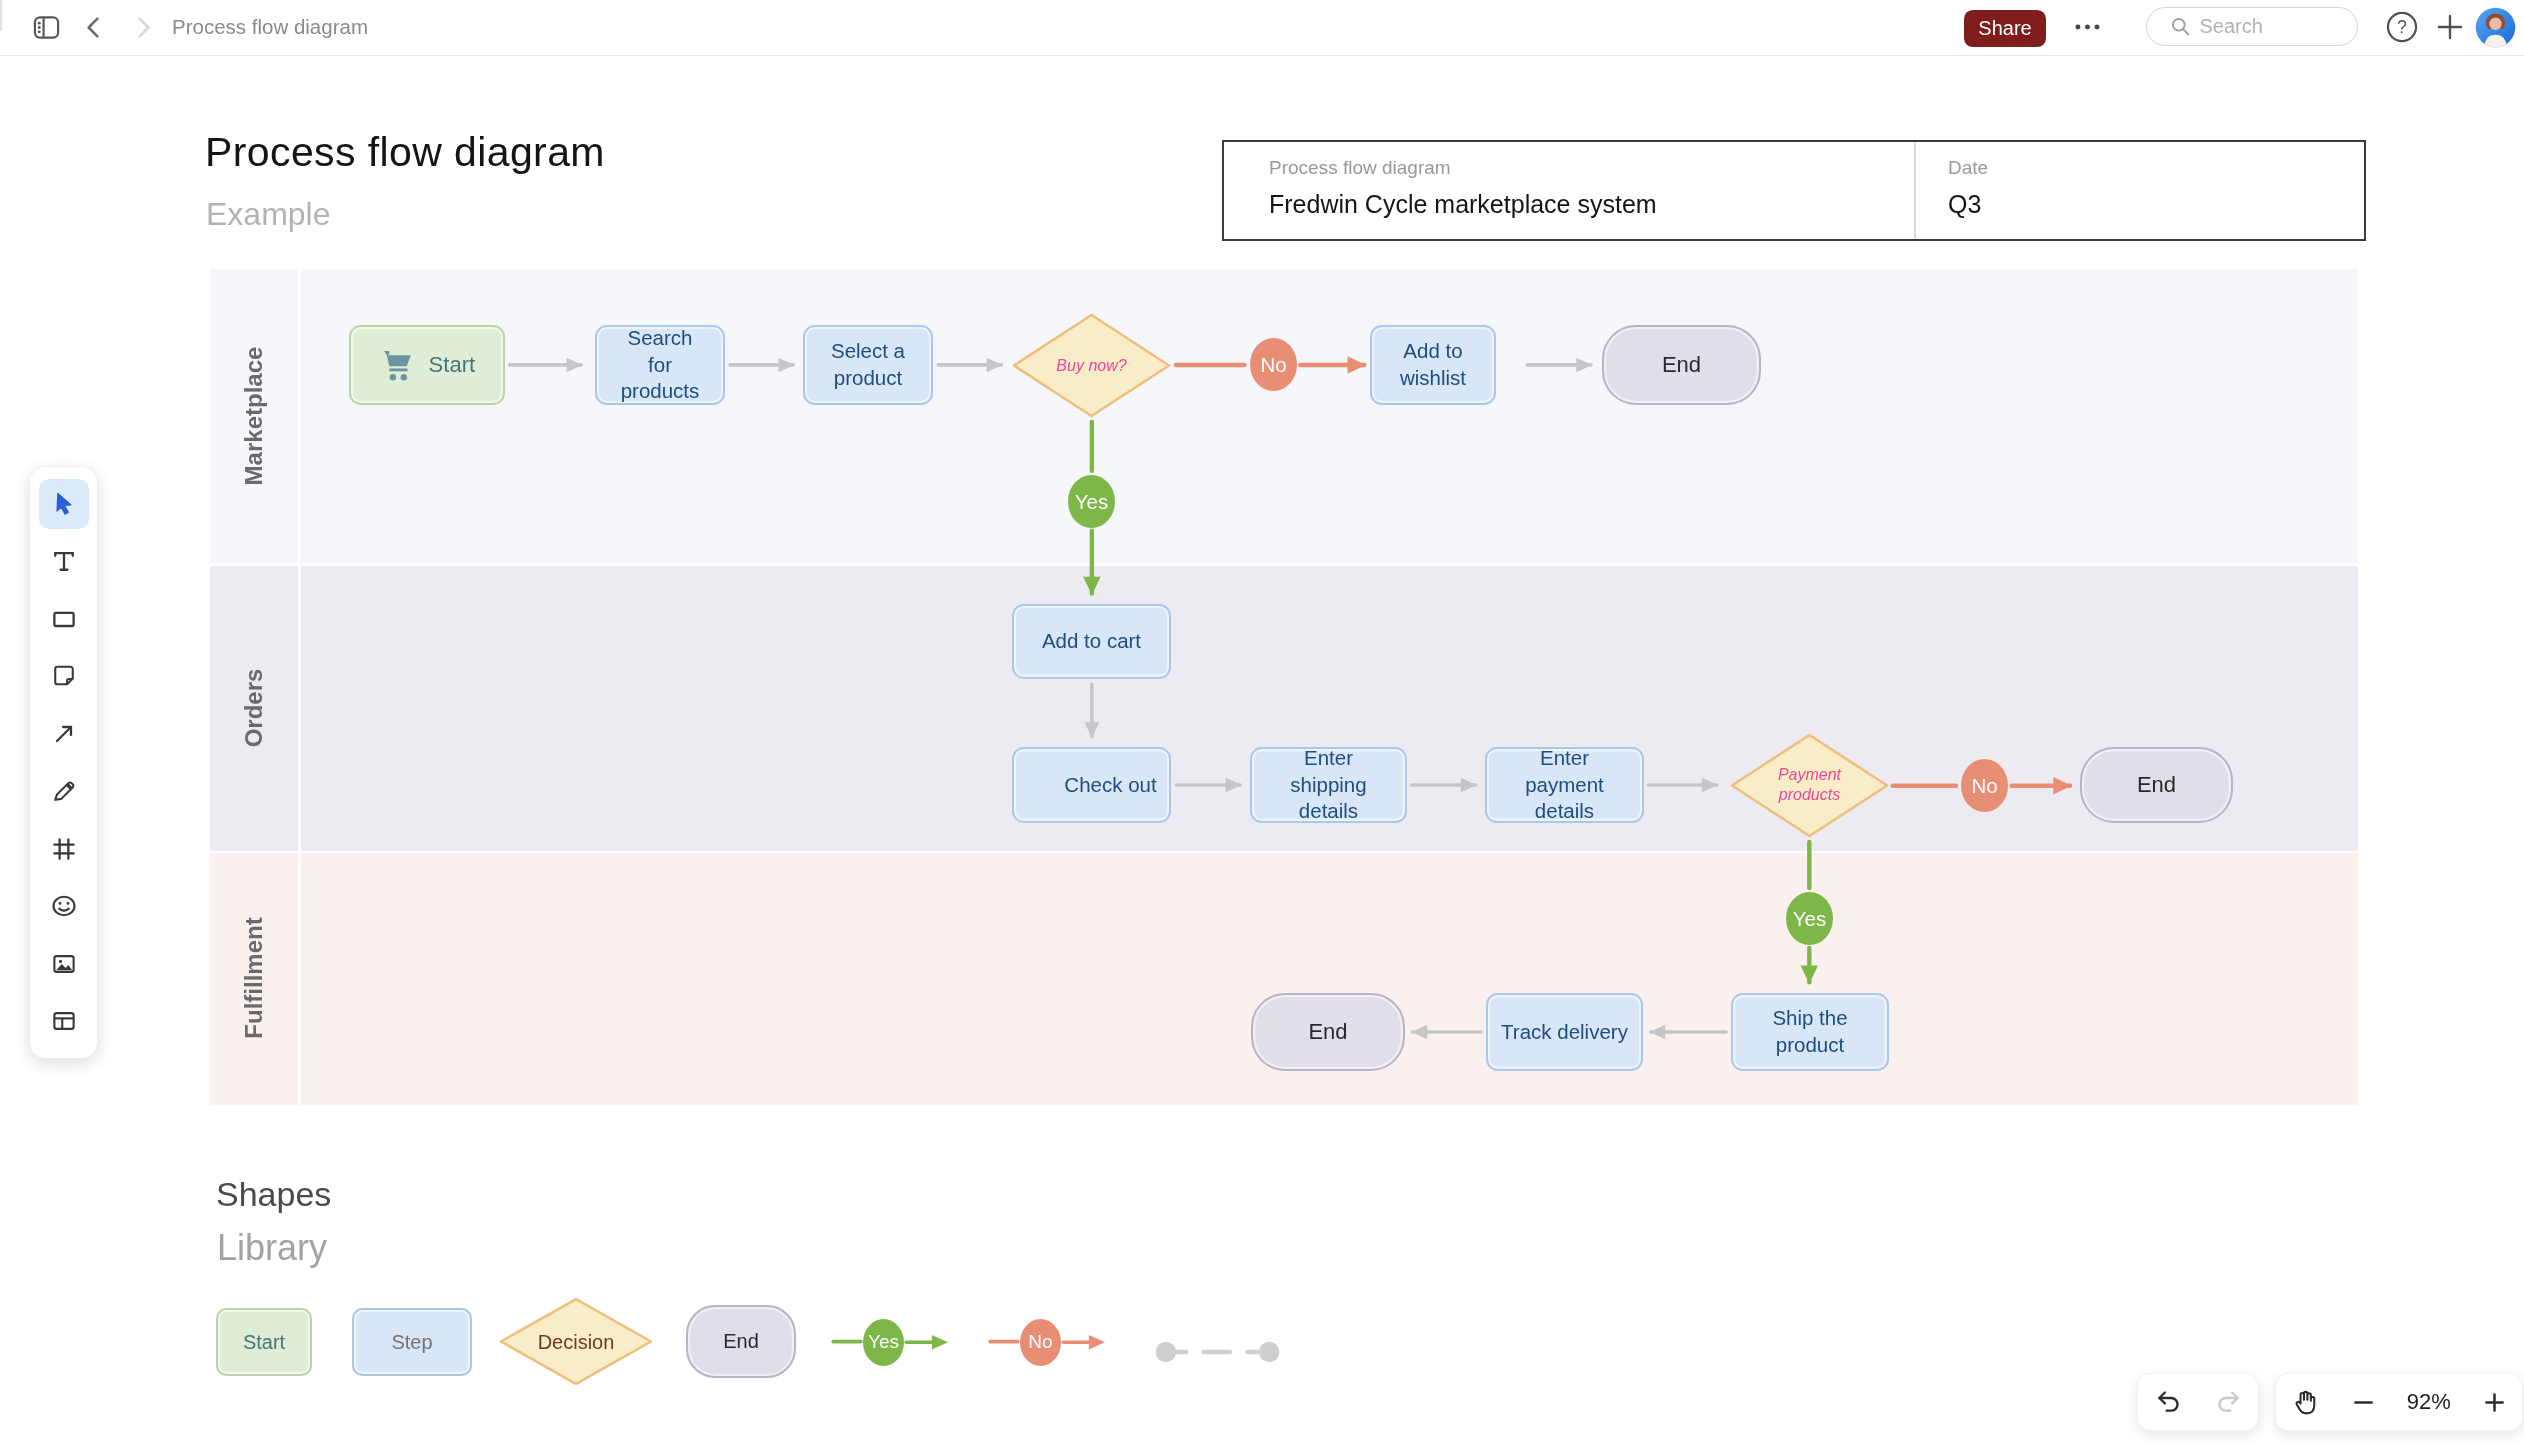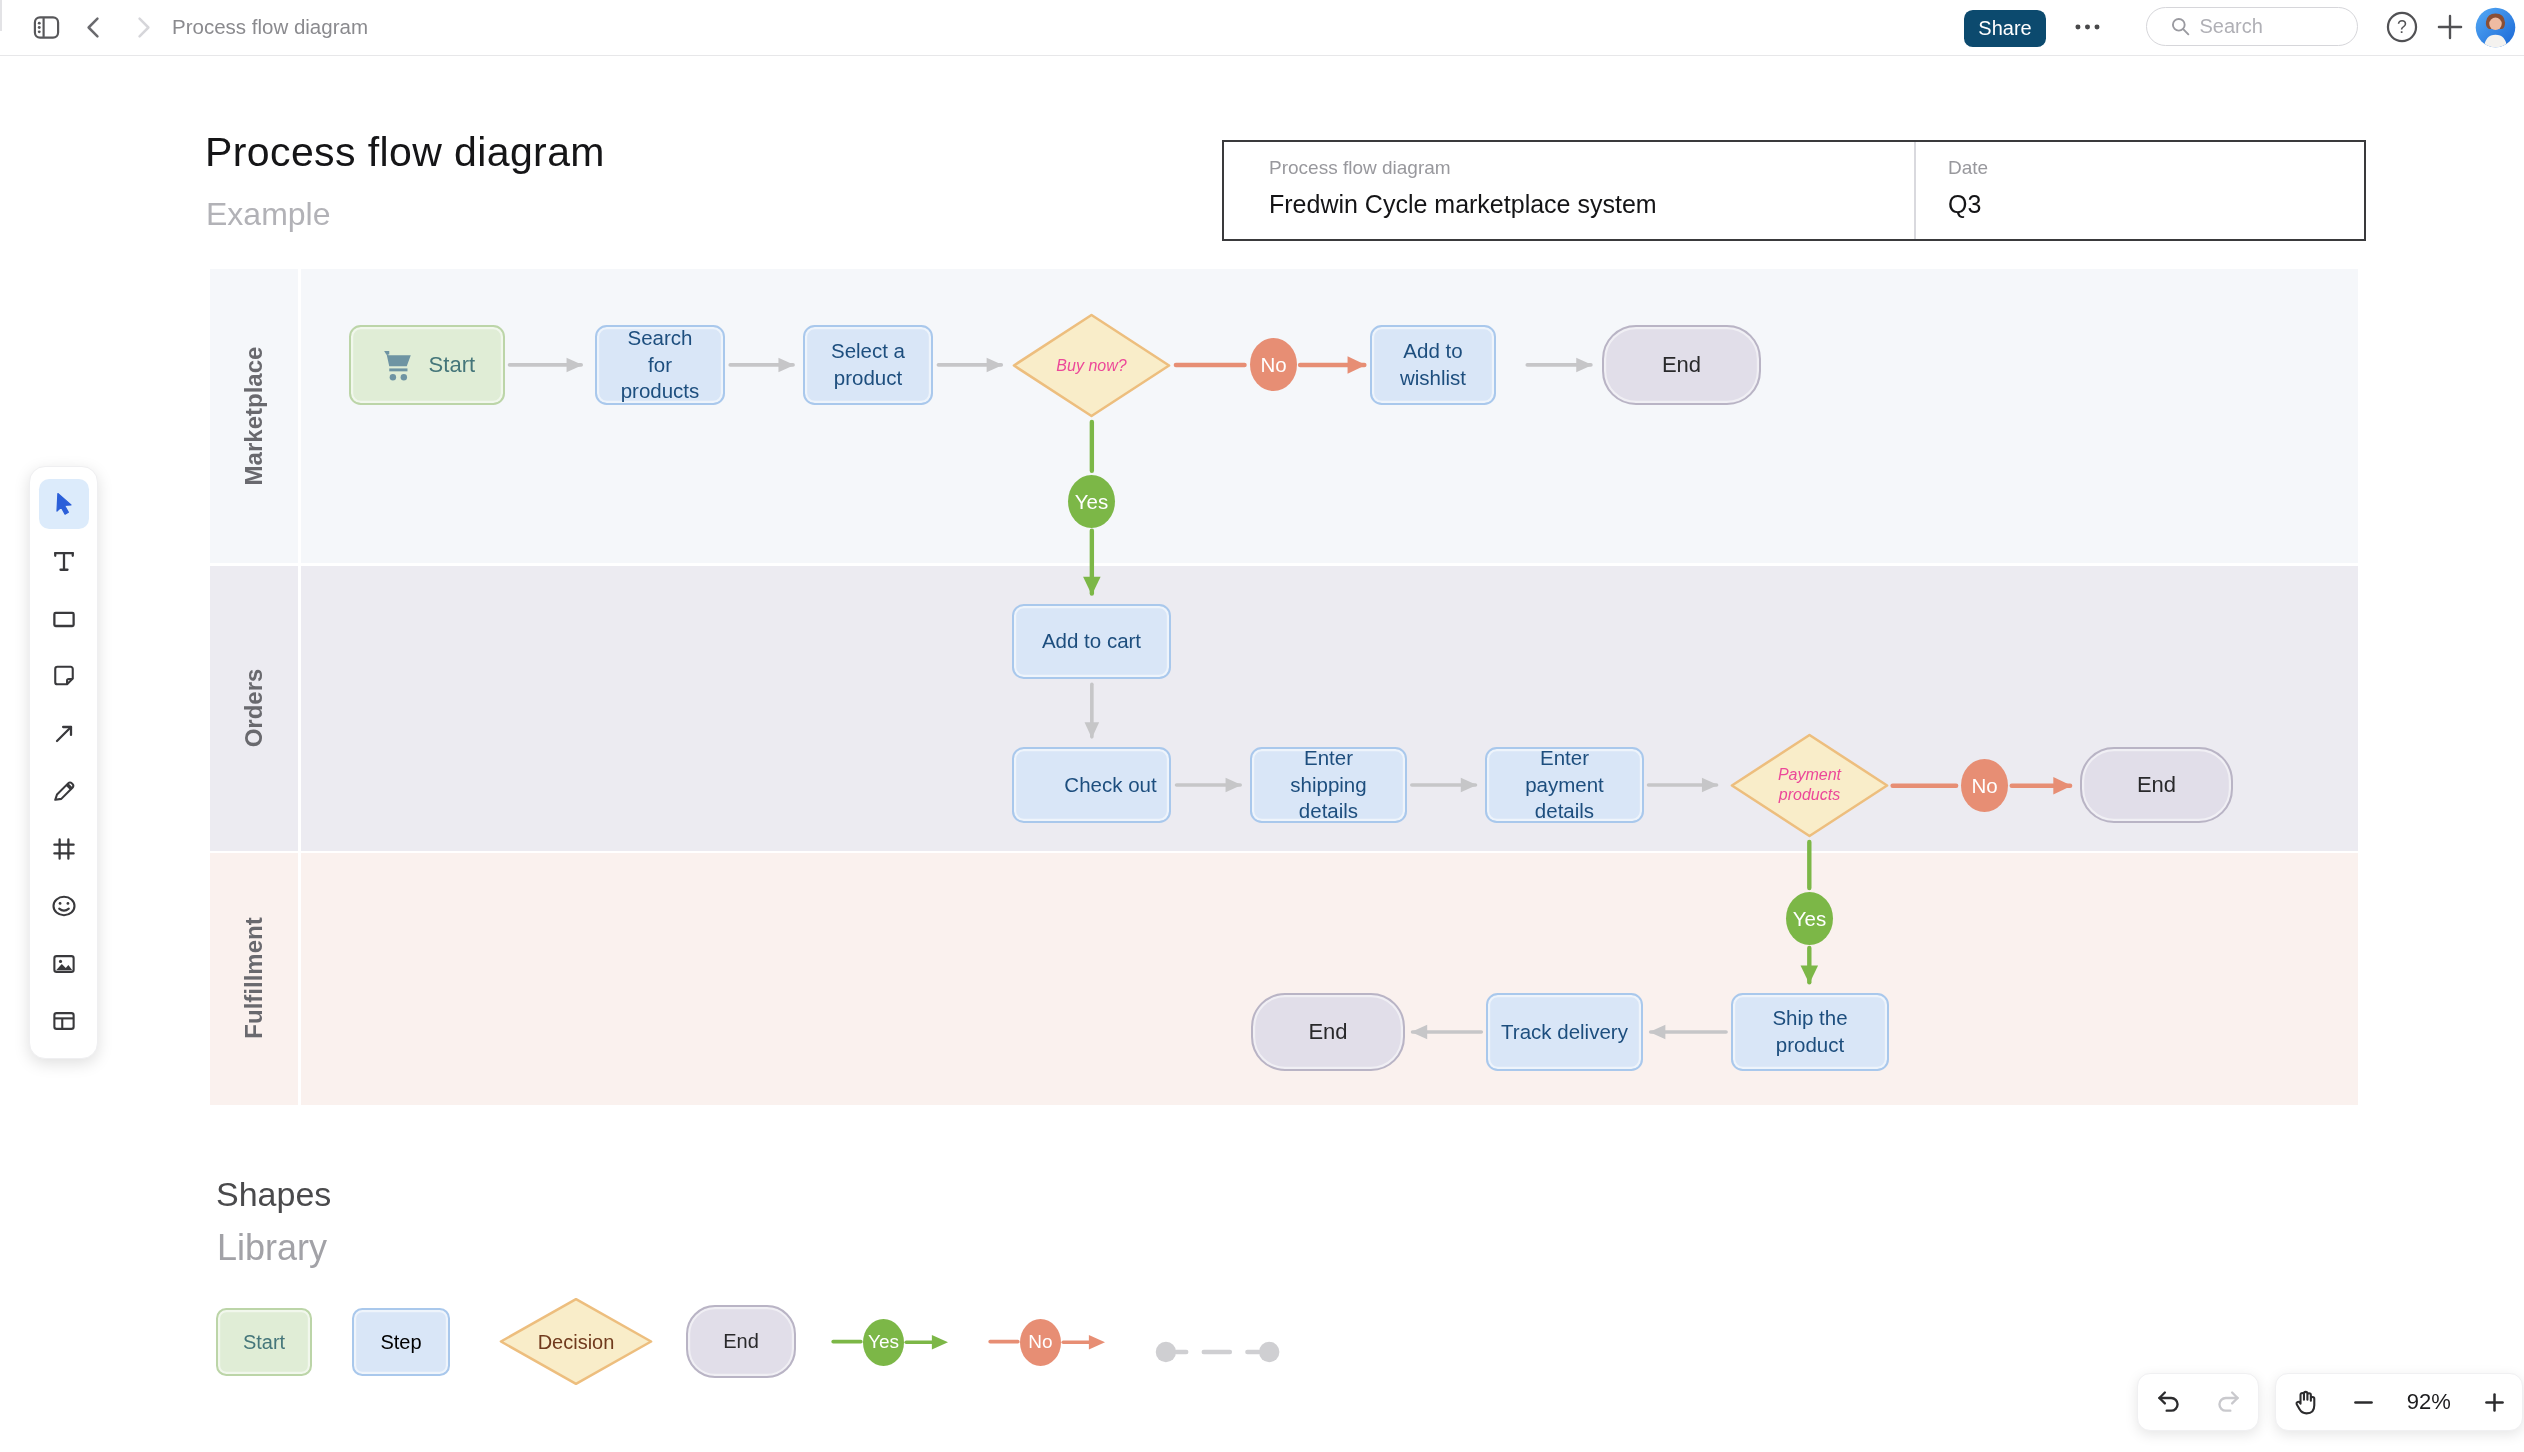--- a/index.html
+++ b/index.html
@@ -4,21 +4,21 @@
 <style>
   * { margin:0; padding:0; box-sizing:border-box; }
   html,body { width:2525px; height:1452px; background:#fff; overflow:hidden; }
   body { font-family:"Liberation Sans","DejaVu Sans",sans-serif; color:#1d1d1f; position:relative; }
 
   
   .topbar { position:absolute; left:0; top:0; width:2525px; height:56px; background:#fff;
             border-bottom:1.5px solid #e7e7e9; z-index:50; }
   .tb-item { position:absolute; display:flex; align-items:center; justify-content:center; }
   .tb-title { left:172px; top:0; height:54px; font-size:20.5px; color:#8a8a8e; }
-  .share-btn { left:1964px; top:9.5px; width:82px; height:37px; background:#0c4a6e; color:#fff;
+  .share-btn { left:1964px; top:9.5px; width:82px; height:37px; background:#7f1d1d; color:#fff;
                font-size:20px; border-radius:8.8px; cursor:pointer; }
   .tb-divider { left:2127px; top:11.7px; width:1.5px; height:31px; background:#e3e3e6; }
   .search-pill { left:2146px; top:7.3px; width:212px; height:39px; border:1.5px solid #d6d6da;
                  border-radius:20.5px; display:flex; align-items:center; padding-left:11.7px; background:#fff; }
   .search-pill input { border:none; outline:none; font-size:20px; color:#6e6e73; width:146px;
                        margin-left:7.3px; font-family:inherit; background:transparent; }
   .search-pill input::placeholder { color:#b0b0b6; }
 
   
   .h1 { position:absolute; left:205px; top:129px; font-size:41px; font-weight:500; color:#151517; letter-spacing:0.4px; }
@@ -71,22 +71,22 @@
   .tool.active { background:#dcebfb; }
 
   
   .lib-title { position:absolute; left:216px; top:1175px; font-size:34px; font-weight:500; color:#4a4a4c; }
   .lib-sub   { position:absolute; left:217px; top:1227px; font-size:36px; color:#a2a2a7; }
   .chip { position:absolute; display:flex; align-items:center; justify-content:center;
           font-size:20px; cursor:pointer; text-align:center; }
   .chip.start { left:216px; top:1308px; width:96px; height:68px; background:#e0edd6;
                 border:2.2px solid #bcd5a8; border-radius:10.2px; color:#45767a;
                 box-shadow:inset 0 0 0 2.2px rgba(255,255,255,.55); }
-  .chip.step  { left:352px; top:1308px; width:98px; height:68px; background:#d9e6f7;
-                border:2.2px solid #a9c8ec; border-radius:10.2px; color:#000000;
+  .chip.step  { left:352px; top:1308px; width:120px; height:68px; background:#d9e6f7;
+                border:2.2px solid #a9c8ec; border-radius:10.2px; color:#737373;
                 box-shadow:inset 0 0 0 2.2px rgba(255,255,255,.55); }
   .chip.end   { left:686px; top:1305px; width:110px; height:73px; background:#e1dee9;
                 border:2.9px solid #b9b4c5; border-radius:29px; color:#29292b;
                 box-shadow:inset 0 0 0 2.2px rgba(255,255,255,.5); }
   .lib-decision { position:absolute; left:498px; top:1296px; width:156px; height:91px; cursor:pointer; }
   .lib-decision .d-label { position:absolute; left:50%; top:50%; transform:translate(-50%,-50%);
                            font-size:20px; color:#703a1d; }
   .lib-conn { position:absolute; top:1314px; height:56px; display:flex; align-items:center; z-index:5; }
   .lib-conn .ell { width:41px; height:47px; border-radius:50%; display:flex; align-items:center;
                    justify-content:center; color:#fff; font-size:19px; }

